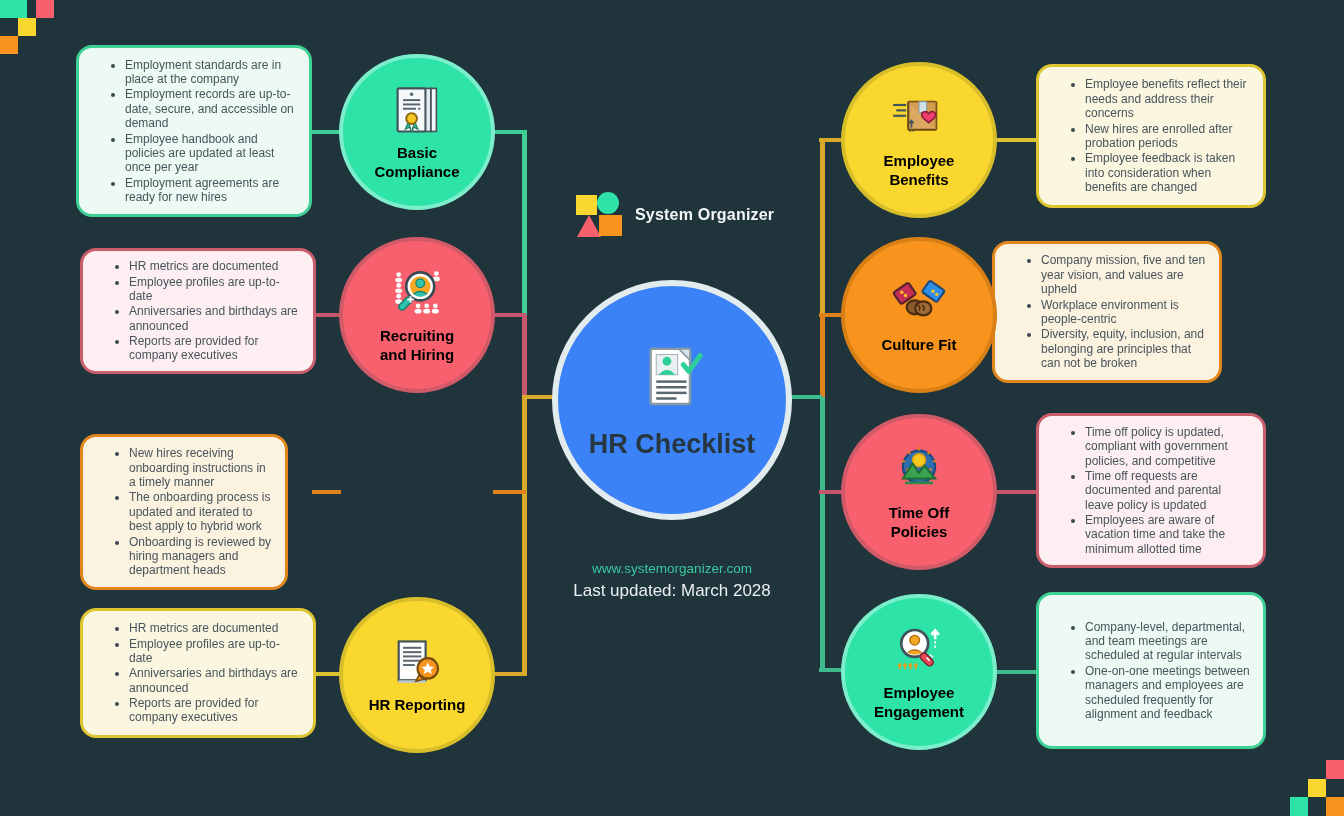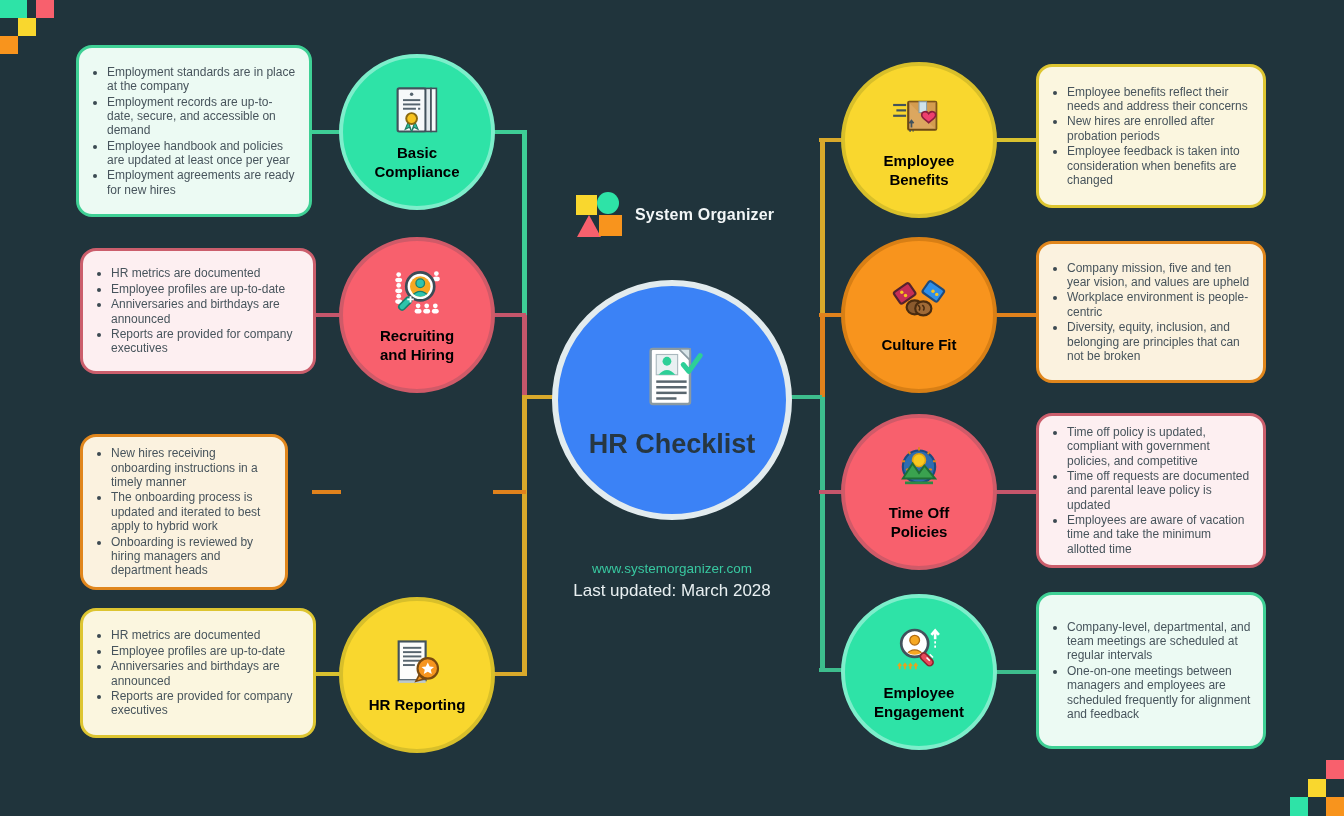--- a/index.html
+++ b/index.html
@@ -15,21 +15,21 @@
   .th-yellow{--fill:#f9d72e;--ring:#d8bf2a;--line:#d9c12f;--bb:#ddc531;--bg:#fbf6df;}
   .th-greenR{--fill:#2ee3a7;--ring:#7deecb;--line:#3dbd8d;--bb:#3fd095;--bg:#ecfaf3;}
 
   
   .box{
     position:absolute;box-sizing:border-box;
     background:var(--bg);border:3px solid var(--bb);border-radius:16px;
     display:flex;align-items:center;
     color:#47545c;font-size:12px;line-height:1.2;
   }
-  .box ul{margin:0;padding:0 10px 0 28px;}
+  .box ul{margin:0;padding:0 10px 0 46px;}
   .box li{margin:1px 0;}
   .box li::marker{color:#3c4a52;}
 
   
   .circle{
     position:absolute;box-sizing:border-box;width:156px;height:156px;border-radius:50%;
     background:var(--fill);border:4px solid var(--ring);
     display:flex;flex-direction:column;align-items:center;justify-content:center;
   }
   .circle .label{
@@ -228,21 +228,21 @@
         <path d="M35 21 c2,-3.2 6.5,-2 6.5,1.2 c0,3 -4.5,5.2 -6.5,7.3 c-2,-2.1 -6.5,-4.3 -6.5,-7.3 c0,-3.2 4.5,-4.4 6.5,-1.2 z" fill="#ee3f6e" stroke="#8a1f3c" stroke-width="1.5"></path>
         <path d="M19 34 v-6 M17 30 l2,-2.5 2,2.5" stroke="#42525c" stroke-width="1.6" fill="none"></path>
         <path d="M17 37 h4" stroke="#42525c" stroke-width="1.6" stroke-dasharray="1.5 1.5"></path>
       </svg>
     </span>
     <div class="label">Employee Benefits</div>
   </div>
 
   <div class="conn th-orange" style="left:819px;top:313px;width:25px;height:4px"></div>
   <div class="conn th-orange" style="left:995px;top:313px;width:43px;height:4px"></div>
-  <div class="box th-orange" style="left:1036px;top:241px;width:230px;height:142px">
+  <div class="box th-orange" style="left:992px;top:241px;width:230px;height:142px">
     <ul>
       <li>Company mission, five and ten year vision, and values are upheld</li>
       <li>Workplace environment is people-centric</li>
       <li>Diversity, equity, inclusion, and belonging are principles that can not be broken</li>
     </ul>
   </div>
   <div class="circle th-orange" style="left:841px;top:237px">
     <span>
       <svg width="56" height="56" viewBox="0 0 52 52">
         <rect x="4" y="11" width="17" height="13" rx="2" transform="rotate(-35 12 17)" fill="#c62e55" stroke="#55222e" stroke-width="2"></rect>

